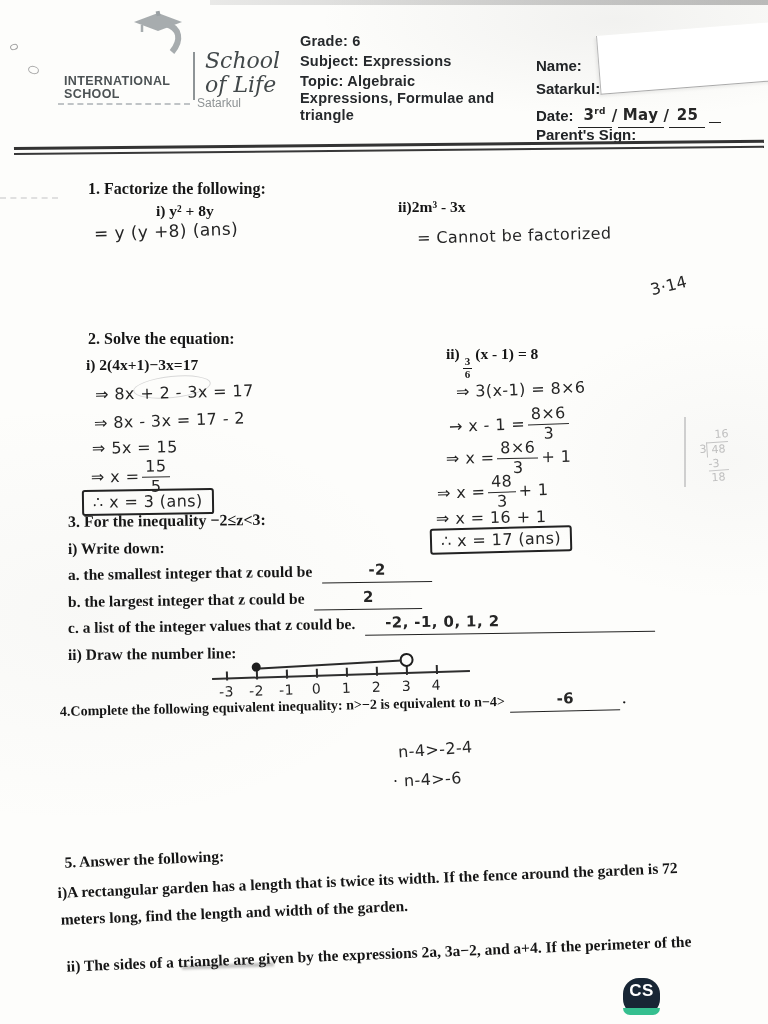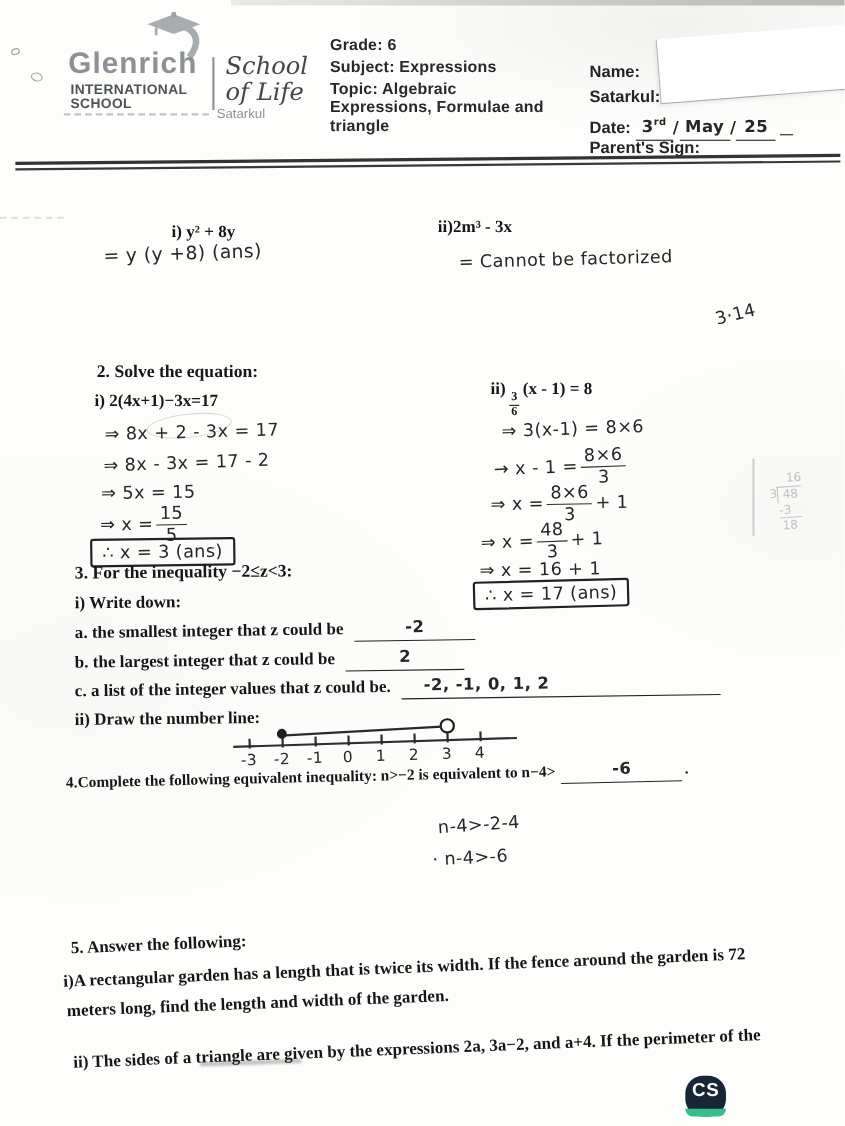--- a/index.html
+++ b/index.html
@@ -63,21 +63,20 @@
   <div class="stray" style="left:10px;top:44px;width:6px;height:4px;transform:rotate(-20deg);border-color:#9f9f9f;"></div>
   <div class="stray" style="left:28px;top:66px;width:9px;height:6px;transform:rotate(15deg);border-color:#a8a8a8;"></div>
   <div class="abs dashline" style="left:0;top:197px;width:58px;border-top-color:#e0e0e0;"></div>
 
   <svg class="abs" style="left:128px;top:8px;" width="58" height="46" viewBox="0 0 58 46">
     <path d="M6 14 L30 5 L54 14 L30 23 Z" fill="#a7acae"></path>
     <rect x="28" y="3" width="4" height="5" fill="#9aa0a3" transform="rotate(-12 30 5)"></rect>
     <path d="M38 16 C 52 20 54 32 44 44" stroke="#a7acae" stroke-width="6" fill="none"></path>
     <path d="M14 17 L14 24" stroke="#a7acae" stroke-width="2.5"></path>
   </svg>
-  <div class="abs sans" style="left:62px;top:42px;font-size:27px;font-weight:bold;color:#8b9194;letter-spacing:1px;">Glenrich</div>
   <div class="abs sans" style="left:64px;top:74px;font-size:12.5px;font-weight:bold;color:#4c5254;letter-spacing:.4px;">INTERNATIONAL</div>
   <div class="abs sans" style="left:64px;top:87px;font-size:12.5px;font-weight:bold;color:#4c5254;letter-spacing:.4px;">SCHOOL</div>
   <div class="abs" style="left:193px;top:52px;width:2px;height:48px;background:#8e9496;"></div>
   <div class="abs" style="left:205px;top:48px;font-family:'DejaVu Serif',serif;font-style:italic;font-size:22px;color:#42484a;">School</div>
   <div class="abs" style="left:205px;top:72px;font-family:'DejaVu Serif',serif;font-style:italic;font-size:22px;color:#42484a;">of Life</div>
   <div class="abs dashline" style="left:58px;top:103px;width:132px;"></div>
   <div class="abs sans" style="left:197px;top:96px;font-size:12px;color:#8d9294;">Satarkul</div>
 
   <div class="abs info-line" style="left:300px;top:33px;">Grade: 6</div>
   <div class="abs info-line" style="left:300px;top:53px;">Subject: Expressions</div>
@@ -96,20 +95,21 @@
     </span><span class="hw hw15">/</span><span class="blank" style="width:36px;">
       <span class="hw hw15">25</span>
     </span><span class="blank" style="width:12px;margin-left:4px;"></span>
   </div>
   <div class="abs field-line" style="left:536px;top:126px;">Parent's Sign:</div>
 
   <div class="slip" style="left:596px;top:36px;width:195px;height:58px;transform:rotate(-4.5deg);transform-origin:0 0;"></div>
 
   <div class="abs rule2" style="left:14px;top:147px;width:750px;transform:rotate(-0.55deg);transform-origin:left center;"></div>
 
+  <div class="abs pr sz15" style="left:88px;top:180px;font-size:16px;">1. Factorize the following:</div>
   <div class="abs pr sz15" style="left:156px;top:202px;">i) y² + 8y</div>
   <div class="abs hw hw17" style="left:94px;top:221px;transform:rotate(-2deg);">= y (y +8) (ans)</div>
   <div class="abs pr sz15" style="left:398px;top:198px;">ii)2m³ - 3x</div>
   <div class="abs hw hw16" style="left:417px;top:226px;transform:rotate(-1.5deg);">= Cannot be factorized</div>
   <div class="abs hw hw15" style="left:650px;top:276px;transform:rotate(-14deg);font-size:16px;">3·14</div>
 
   <div class="abs pr" style="left:88px;top:330px;font-size:16px;">2. Solve the equation:</div>
   <div class="abs pr sz15" style="left:86px;top:356px;">i)  2(4x+1)−3x=17</div>
 
   <div class="abs" style="left:133px;top:376px;width:76px;height:20px;border:1px solid #d8d8d8;border-radius:50%;transform:rotate(-6deg);"></div>

